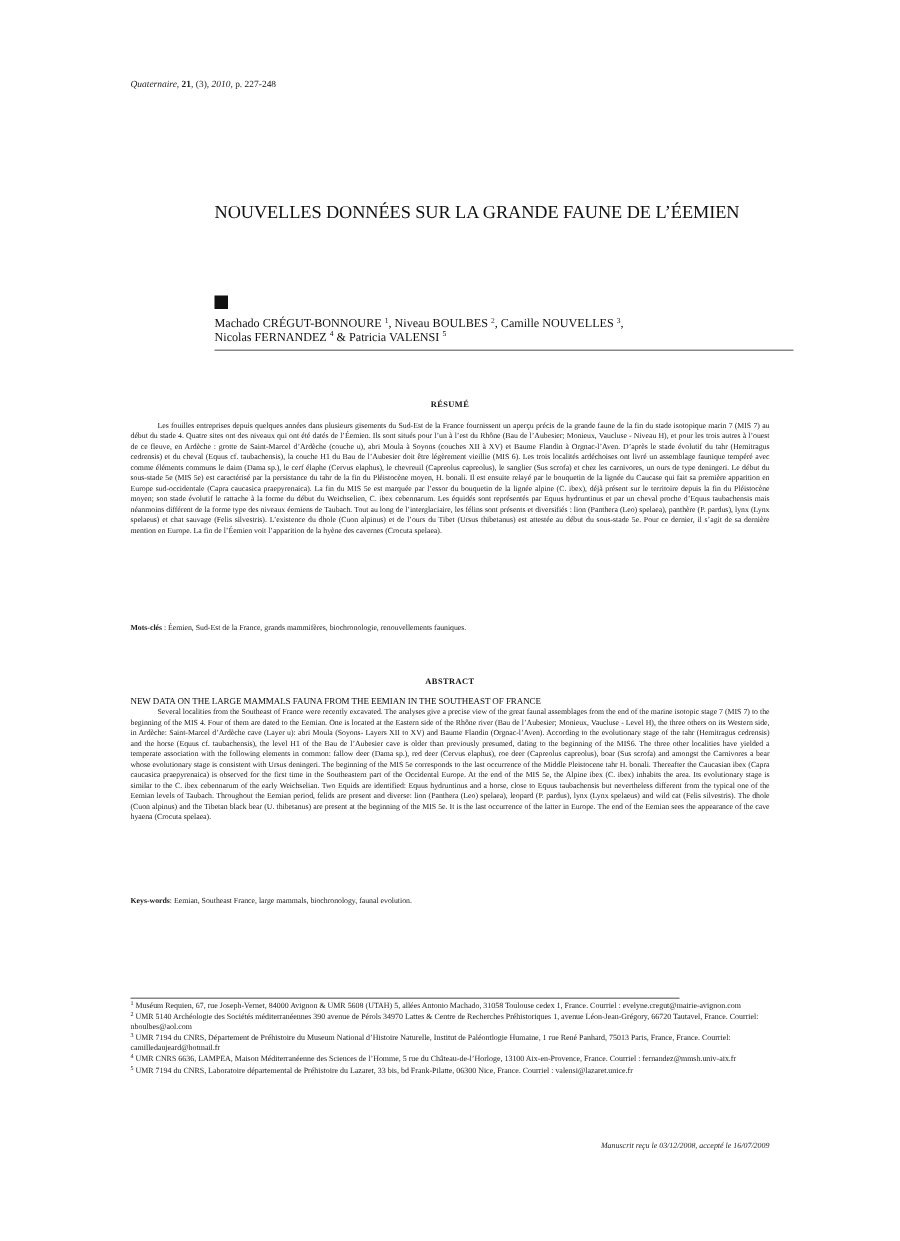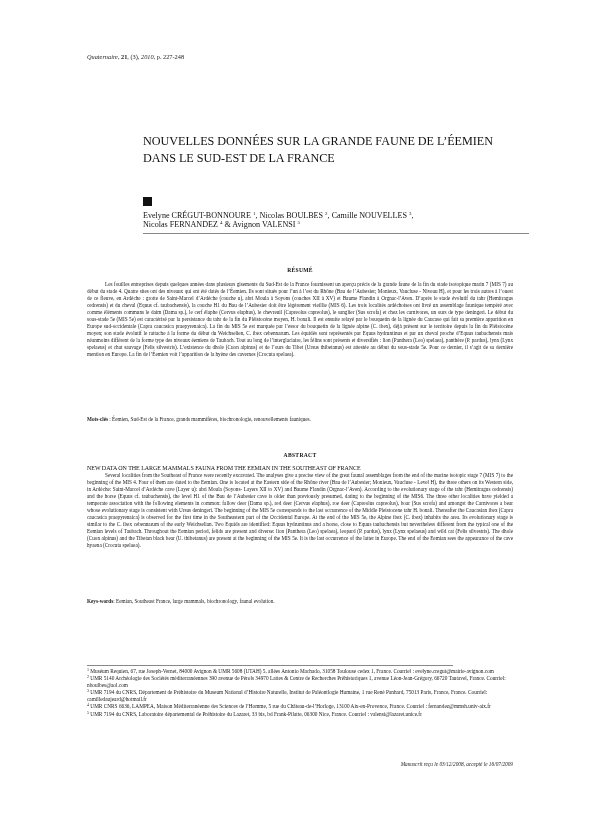--- a/index.html
+++ b/index.html
@@ -31,31 +31,30 @@
   <div class="journal">
     <i>Quaternaire</i>,
     <b>21</b>,
     <span>(3)</span>,
     <i>2010</i>,
     <span>p. 227-248</span>
   </div>
 
   <div class="title">
     <div>NOUVELLES DONNÉES SUR LA GRANDE FAUNE DE L’ÉEMIEN</div>
-    <div>DANS LE SUD-EST DE LA FRANCE</div>
   </div>
 
   <div class="square"></div>
 
   <div class="authors">
     <div>
-      <span>Evelyne CRÉGUT-BONNOURE</span>&nbsp;<sup>1</sup><span>, </span><span>Nicolas BOULBES</span>&nbsp;<sup>2</sup><span>, </span><span>Camille NOUVELLES</span>&nbsp;<sup>3</sup><span>,</span>
+      <span>Machado CRÉGUT-BONNOURE</span>&nbsp;<sup>1</sup><span>, </span><span>Niveau BOULBES</span>&nbsp;<sup>2</sup><span>, </span><span>Camille NOUVELLES</span>&nbsp;<sup>3</sup><span>,</span>
     </div>
     <div>
-      <span>Nicolas FERNANDEZ</span>&nbsp;<sup>4</sup><span> &amp; </span><span>Avignon VALENSI</span>&nbsp;<sup>5</sup>
+      <span>Nicolas FERNANDEZ</span>&nbsp;<sup>4</sup><span> &amp; </span><span>Patricia VALENSI</span>&nbsp;<sup>5</sup>
     </div>
   </div>
   <div class="rule-authors"></div>
 
   <div class="heading" style="top:267px;">RÉSUMÉ</div>
 
   <div class="para" style="top:281px;"><span class="indent"></span><span>Les fouilles entreprises depuis quelques années dans plusieurs gisements du Sud-Est de la France fournissent un aperçu précis de la grande faune de la fin du stade isotopique marin 7 (MIS 7) au début du stade 4. Quatre sites ont des niveaux qui ont été datés de l’Éemien. Ils sont situés pour l’un à l’est du Rhône (Bau de l’Aubesier; Monieux, Vaucluse - Niveau H), et pour les trois autres à l’ouest de ce fleuve, en Ardèche : grotte de Saint-Marcel d’Ardèche (couche u), abri Moula à Soyons (couches XII à XV) et Baume Flandin à Orgnac-l’Aven. D’après le stade évolutif du tahr (Hemitragus cedrensis) et du cheval (Equus cf. taubachensis), la couche H1 du Bau de l’Aubesier doit être légèrement vieillie (MIS 6). Les trois localités ardéchoises ont livré un assemblage faunique tempéré avec comme éléments communs le daim (Dama sp.), le cerf élaphe (Cervus elaphus), le chevreuil (Capreolus capreolus), le sanglier (Sus scrofa) et chez les carnivores, un ours de type deningeri. Le début du sous-stade 5e (MIS 5e) est caractérisé par la persistance du tahr de la fin du Pléistocène moyen, H. bonali. Il est ensuite relayé par le bouquetin de la lignée du Caucase qui fait sa première apparition en Europe sud-occidentale (Capra caucasica praepyrenaica). La fin du MIS 5e est marquée par l’essor du bouquetin de la lignée alpine (C. ibex), déjà présent sur le territoire depuis la fin du Pléistocène moyen; son stade évolutif le rattache à la forme du début du Weichselien, C. ibex cebennarum. Les équidés sont représentés par Equus hydruntinus et par un cheval proche d’Equus taubachensis mais néanmoins différent de la forme type des niveaux éemiens de Taubach. Tout au long de l’interglaciaire, les félins sont présents et diversifiés : lion (Panthera (Leo) spelaea), panthère (P. pardus), lynx (Lynx spelaeus) et chat sauvage (Felis silvestris). L’existence du dhole (Cuon alpinus) et de l’ours du Tibet (Ursus thibetanus) est attestée au début du sous-stade 5e. Pour ce dernier, il s’agit de sa dernière mention en Europe. La fin de l’Éemien voit l’apparition de la hyène des cavernes (Crocuta spelaea).</span></div>
 
   <div class="keywords" style="top:416px;"><b>Mots-clés</b><span> : Éemien, Sud-Est de la France, grands mammifères, biochronologie, renouvellements fauniques.</span></div>
 

